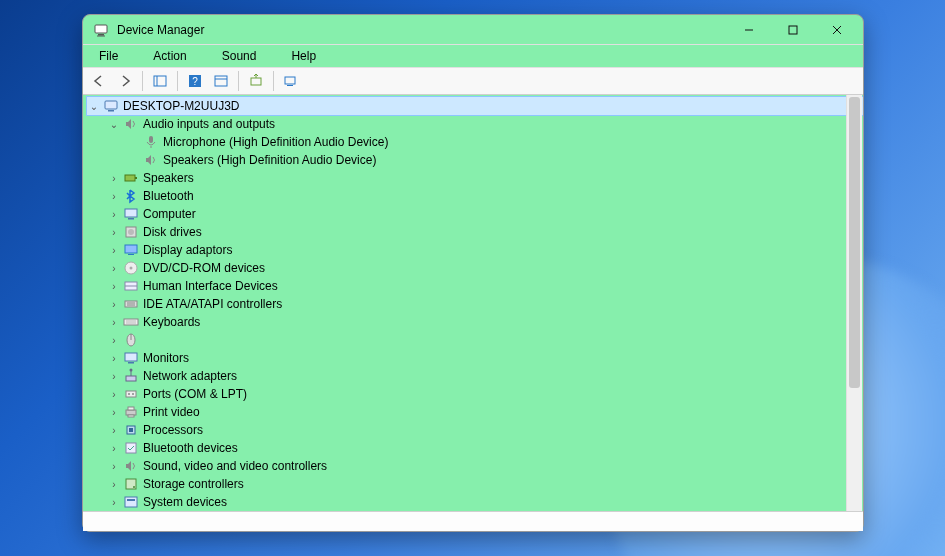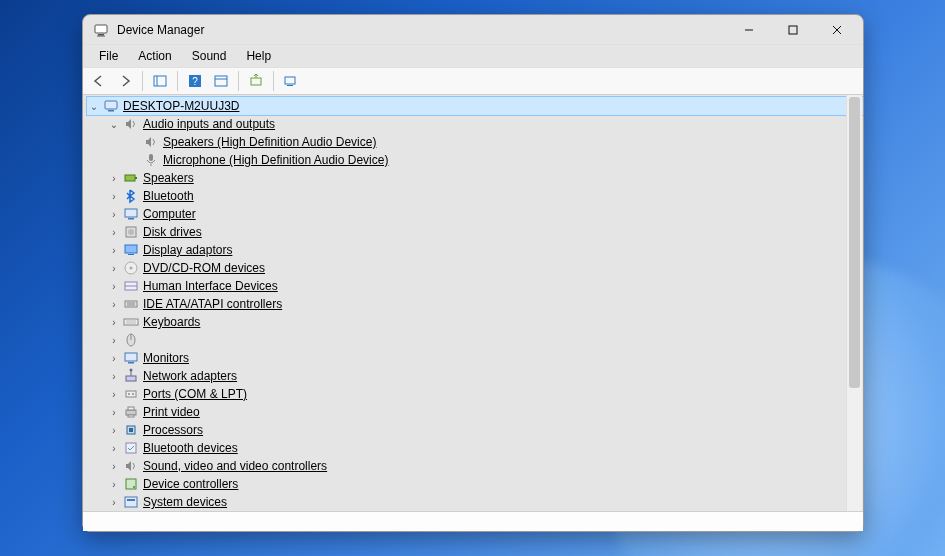--- a/index.html
+++ b/index.html
@@ -17,21 +17,21 @@
   }
   .desktop-shapes .blob1 {
     position:absolute; right:-80px; bottom:-120px; width:420px; height:420px;
     background: radial-gradient(circle at 40% 40%, #aad4ff 0%, #69a8f0 50%, rgba(255,255,255,0) 70%);
     border-radius:50%; filter: blur(6px);
   }
   .window {
     position: absolute;
     left: 82px; top: 14px;
     width: 782px; height: 518px;
-    background: #e5e5e5;
+    background: #86efac;
     border: 1px solid #9a9a9a;
     border-radius: 8px;
     box-shadow: 0 8px 24px rgba(0,0,0,0.35);
     display: flex;
     flex-direction: column;
     z-index: 1;
   }
   .titlebar {
     height: 30px;
     display: flex;
@@ -47,21 +47,21 @@
   .titlebar .spacer { flex: 1; }
   .win-controls { display: flex; gap: 0; }
   .win-btn {
     width: 44px; height: 28px;
     display: flex; align-items: center; justify-content: center;
     cursor: default;
   }
   .win-btn svg { stroke:#111; stroke-width:1; fill:none; }
   .menubar {
     height: 22px; display: flex; align-items: center;
-    padding: 0 6px; gap: 0;
+    padding: 0 6px; gap: 15px;
   }
   .menu-item {
     padding: 2px 10px; cursor: default; color:#000;
   }
   .toolbar {
     height: 28px; display: flex; align-items: center;
     padding: 2px 4px; gap: 2px;
     border-top: 1px solid #e0e0e0;
     border-bottom: 1px solid #cfcfcf;
     background: #f8f8f8;
@@ -90,21 +90,21 @@
     display:inline-flex; align-items:center; justify-content:center;
     margin-right: 2px;
     color:#555;
     font-size:10px;
   }
   .arrow.none { visibility:hidden; }
   .node-icon {
     width:16px; height:16px; margin-right: 4px;
     display:inline-flex; align-items:center; justify-content:center;
   }
-  .node-label { color:#000; cursor:default;text-decoration:underline;}
+  .node-label { color:#000; cursor:default;}
   .node.selected {
     background: #cde8ff;
     outline: 1px solid #8cc6ff;
   }
   .scrollbar-vert {
     position:absolute; right:1px; top:0; bottom:0; width:16px;
     background:#f0f0f0; border-left:1px solid #e0e0e0;
   }
   .scroll-thumb {
     position:absolute; left:2px; right:2px; top:2px; height:70%;
@@ -233,40 +233,40 @@
                   </svg>
               </span>
               <span class="node-label">Audio inputs and outputs</span>
             </div>
             <ul>
               <li>
                 <div class="node">
                   <span class="arrow none"></span>
                   <span class="node-icon">
                     <svg width="16" height="16" viewBox="0 0 16 16">
-                        <path d="M3 6 h2 l3 -3 v10 l-3 -3 h-2 z" fill="#888"></path>
-                        <path d="M10 5 q3 3 0 6" fill="none" stroke="#888"></path>
-                      </svg>
-                  </span>
-                  <span class="node-label">Speakers (High Definition Audio Device)</span>
-                </div>
-              </li>
-              <li>
-                <div class="node">
-                  <span class="arrow none"></span>
-                  <span class="node-icon">
-                    <svg width="16" height="16" viewBox="0 0 16 16">
                         <rect x="6" y="2" width="4" height="7" rx="2" fill="#888"></rect>
                         <path d="M4 8 q4 6 8 0" fill="none" stroke="#888"></path>
                         <line x1="8" y1="12" x2="8" y2="14" stroke="#888"></line>
                       </svg>
                   </span>
                   <span class="node-label">Microphone (High Definition Audio Device)</span>
                 </div>
               </li>
+              <li>
+                <div class="node">
+                  <span class="arrow none"></span>
+                  <span class="node-icon">
+                    <svg width="16" height="16" viewBox="0 0 16 16">
+                        <path d="M3 6 h2 l3 -3 v10 l-3 -3 h-2 z" fill="#888"></path>
+                        <path d="M10 5 q3 3 0 6" fill="none" stroke="#888"></path>
+                      </svg>
+                  </span>
+                  <span class="node-label">Speakers (High Definition Audio Device)</span>
+                </div>
+              </li>
             </ul>
           </li>
 
           <li>
               <div class="node">
                 <span class="arrow">›</span>
                 <span class="node-icon">
                   <svg width="16" height="16" viewBox="0 0 16 16">
                     <rect x="2" y="5" width="10" height="6" fill="#8fc04a" stroke="#4a7a1a"></rect>
                     <rect x="12" y="7" width="2" height="2" fill="#4a7a1a"></rect>
@@ -472,21 +472,21 @@
             </li>
             <li>
               <div class="node">
                 <span class="arrow">›</span>
                 <span class="node-icon">
                   <svg width="16" height="16" viewBox="0 0 16 16">
                     <rect x="3" y="3" width="10" height="10" fill="#cfe9c6" stroke="#4a8a3a"></rect>
                     <circle cx="11" cy="11" r="1" fill="#4a8a3a"></circle>
                   </svg>
                 </span>
-                <span class="node-label">Device controllers</span>
+                <span class="node-label">Storage controllers</span>
               </div>
             </li>
             <li>
               <div class="node">
                 <span class="arrow">›</span>
                 <span class="node-icon">
                   <svg width="16" height="16" viewBox="0 0 16 16">
                     <rect x="2" y="3" width="12" height="10" fill="#dce9ff" stroke="#4a78b0"></rect>
                     <rect x="4" y="5" width="8" height="2" fill="#4a78b0"></rect>
                   </svg>

